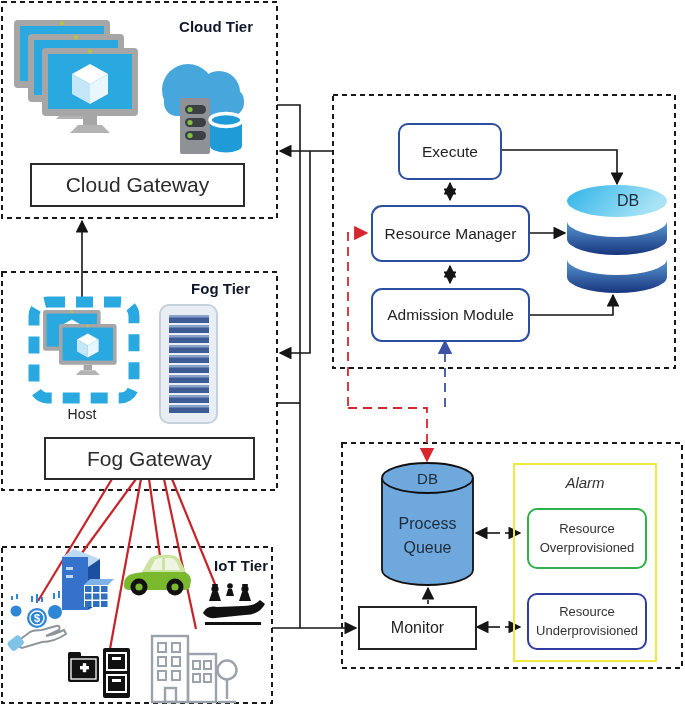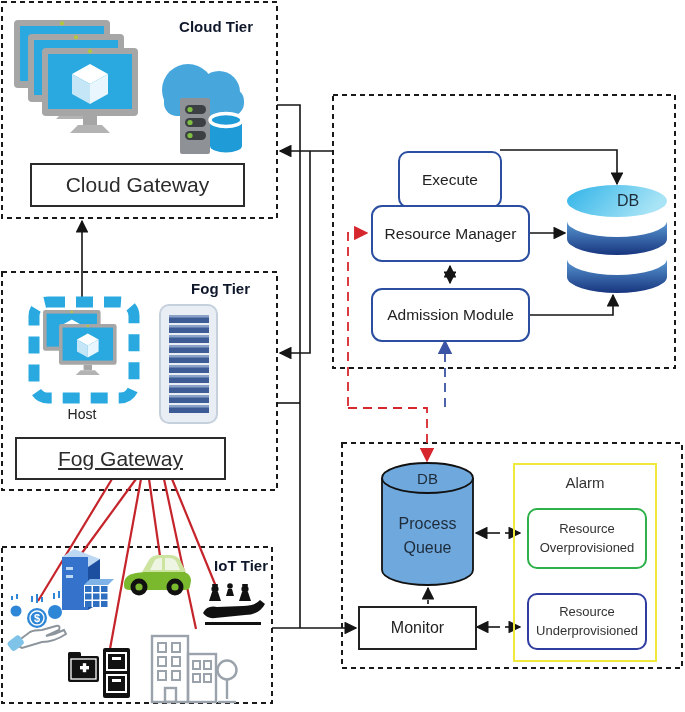--- a/index.html
+++ b/index.html
@@ -8,21 +8,21 @@
   #wires{position:absolute;left:0;top:0;width:685px;height:712px;pointer-events:none;}
   .abs{position:absolute;}
   .tier-title{font-weight:bold;font-size:15px;color:#0f172a;}
   .gateway{background:#fff;border:2px solid #2b2b2b;display:flex;align-items:center;justify-content:center;
            font-size:21px;color:#2b2b2b;}
   .module{background:#fff;border:2px solid #2b4ea0;border-radius:11px;display:flex;align-items:center;
           justify-content:center;font-size:15.5px;color:#222;}
   .plainbox{background:#fff;border:2px solid #222;display:flex;align-items:center;justify-content:center;
             font-size:16px;color:#222;}
   .alarm{border:2.5px solid #efe93d;background:transparent;}
-  .alarm-title{text-align:center;padding-top:9px;font-size:15px;color:#333;}
+  .alarm-title{text-align:center;padding-top:9px;font-size:15px;color:#333;font-style:italic;}
   .sub-alarm{background:#fff;border-radius:10px;display:flex;flex-direction:column;align-items:center;
              justify-content:center;font-size:13px;line-height:1.45;color:#333;text-align:center;}
   .sub-green{border:2px solid #2eb04a;}
   .sub-blue{border:2px solid #2f3ca0;}
   .cyl-label{display:flex;align-items:center;justify-content:center;color:#1d2b3a;}
   .host-label{font-size:14px;color:#222;text-align:center;}
 </style>
 </head>
 <body>
 
@@ -282,25 +282,25 @@
       <path d="M382,478 L382,570 A45.5,15 0 0 0 473,570 L473,478" fill="#6fa8dc"></path>
       <ellipse cx="427.5" cy="478" rx="45.5" ry="15" fill="#6fa8dc"></ellipse>
     </g>
   </svg>
 
   <div class="abs tier-title" style="left:173px;top:18px;width:80px;text-align:right;">Cloud Tier</div>
   <div class="abs gateway" style="left:30px;top:163px;width:211px;height:40px;">Cloud Gateway</div>
 
   <div class="abs tier-title" style="left:188px;top:280px;width:62px;text-align:right;">Fog Tier</div>
   <div class="abs host-label" style="left:52px;top:406px;width:60px;">Host</div>
-  <div class="abs gateway" style="left:15px;top:437px;width:207px;height:39px;text-decoration:underline;">Fog Gateway</div>
+  <div class="abs gateway" style="left:44px;top:437px;width:207px;height:39px;">Fog Gateway</div>
 
   <div class="abs tier-title" style="left:208px;top:557px;width:60px;text-align:right;">IoT Tier</div>
 
-  <div class="abs module" style="left:398px;top:123px;width:100px;height:53px;border-radius:10px;margin-top:28px;">Execute</div>
+  <div class="abs module" style="left:398px;top:123px;width:100px;height:53px;border-radius:10px;">Execute</div>
   <div class="abs module" style="left:371px;top:288px;width:155px;height:50px;">Admission Module</div>
   <div class="abs module" style="left:371px;top:205px;width:155px;height:53px;">Resource Manager</div>
   <div class="abs cyl-label" style="left:598px;top:190px;width:60px;height:22px;font-size:16px;">DB</div>
 
   <div class="abs cyl-label" style="left:402px;top:468px;width:51px;height:20px;font-size:15px;">DB</div>
   <div class="abs plainbox" style="left:358px;top:606px;width:115px;height:40px;">Monitor</div>
 
   <div class="abs" style="left:382px;top:512px;width:91px;text-align:center;font-size:16px;line-height:1.5;color:#1d2b3a;">
     <div>Process</div>
     <div>Queue</div>

